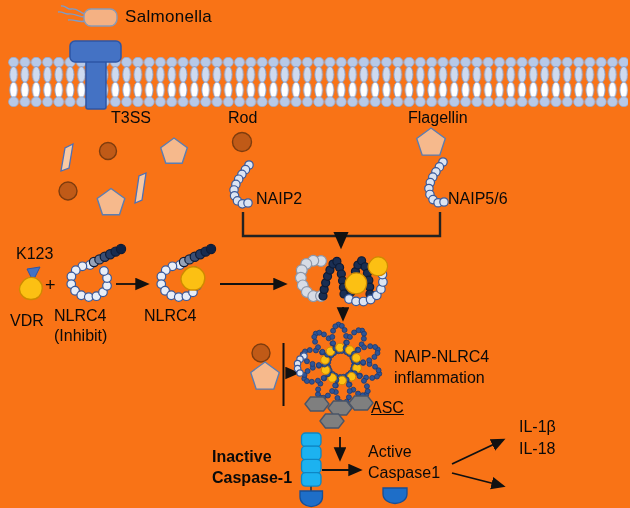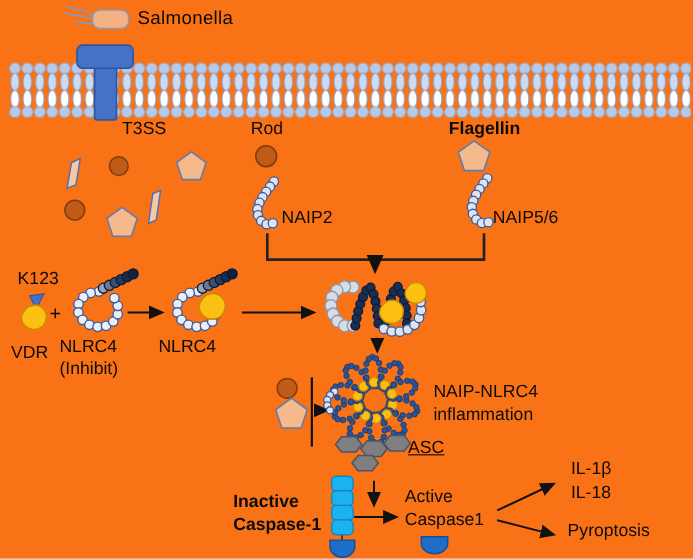--- a/index.html
+++ b/index.html
@@ -5,21 +5,21 @@
   html,body{margin:0;padding:0;background:#fff;}
   #stage{position:relative;width:630px;height:508px;background:#f97316;overflow:hidden;
          font-family:"Liberation Sans",sans-serif;}
   #art{position:absolute;left:0;top:0;}
   .lbl{position:absolute;font:16px/1.25 "Liberation Sans",sans-serif;color:#0a0a0a;white-space:nowrap;}
   .blk{position:absolute;font:16px/20px "Liberation Sans",sans-serif;color:#0a0a0a;white-space:nowrap;}
   .ctr{text-align:left;}
   #l-salmonella{left:125px;top:6px;font-size:17px;letter-spacing:.3px;}
   #l-t3ss{left:111px;top:108px;}
   #l-rod{left:228px;top:108px;}
-  #l-flagellin{left:408px;top:108px;font-weight:bold;}
+  #l-flagellin{left:408px;top:108px;}
   #l-naip2{left:256px;top:189px;}
   #l-naip56{left:448px;top:189px;}
   #l-k123{left:16px;top:244px;}
   #l-plus{left:45px;top:274px;font-size:18px;}
   #l-vdr{left:10px;top:311px;}
   #b-nlrc4i{left:54px;top:306px;width:84px;}
   #b-nlrc4a{left:144px;top:306px;width:84px;}
   #b-inflam{left:394px;top:346px;line-height:21px;}
   #l-asc{left:371px;top:398px;text-decoration:underline;}
   #b-inactive{left:212px;top:446px;width:88px;line-height:21px;font-weight:bold;}
@@ -403,14 +403,13 @@
   <div class="blk ctr" id="b-inactive">
     <div>Inactive</div>
     <div>Caspase-1</div>
   </div>
   <div class="blk" id="b-active">
     <div>Active</div>
     <div>Caspase1</div>
   </div>
   <div class="lbl" id="l-il1b">IL-1β</div>
   <div class="lbl" id="l-il18">IL-18</div>
-  <div class="lbl" id="l-pyro">Pyroptosis</div>
 </div>
 
 </body></html>

